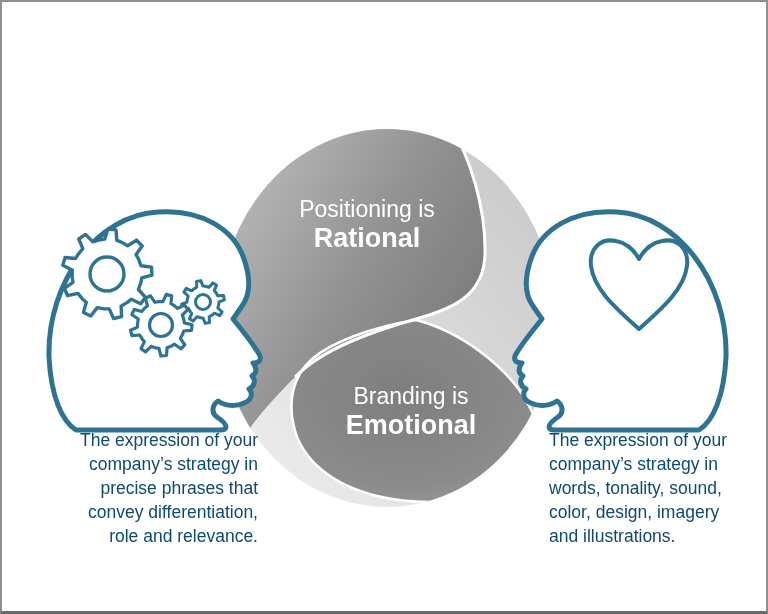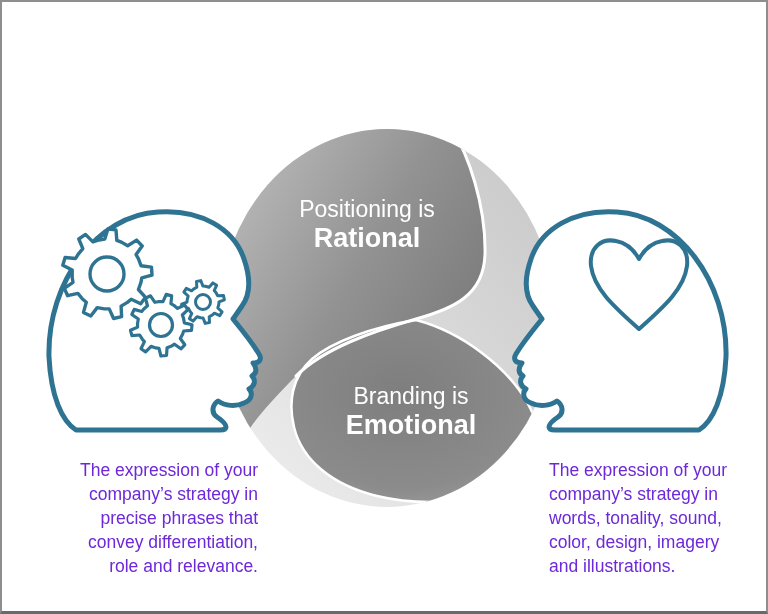--- a/index.html
+++ b/index.html
@@ -19,22 +19,22 @@
     text-align:center;
     font-size:29px;font-weight:bold;letter-spacing:-0.5px;
     color:#1b1b1b;
   }
   .center-label{position:absolute;text-align:center;color:#fff;}
   .center-label .l1{font-size:23px;font-weight:400;line-height:27px;}
   .center-label .l2{font-size:27px;font-weight:bold;line-height:30px;}
   .label-top{left:245px;top:194px;width:240px;}
   .label-bottom{left:289px;top:381px;width:240px;}
   .para{
-    position:absolute;top:456px;width:216px;
-    font-size:17.5px;line-height:24px;color:#6d28d9;
+    position:absolute;top:426px;width:216px;
+    font-size:17.5px;line-height:24px;color:#0c4a6e;
     white-space:pre-line;
   }
   .para-left{left:40px;text-align:right;}
   .para-right{left:547px;text-align:left;}
 </style>
 </head>
 <body>
 
 <div class="canvas">
 

